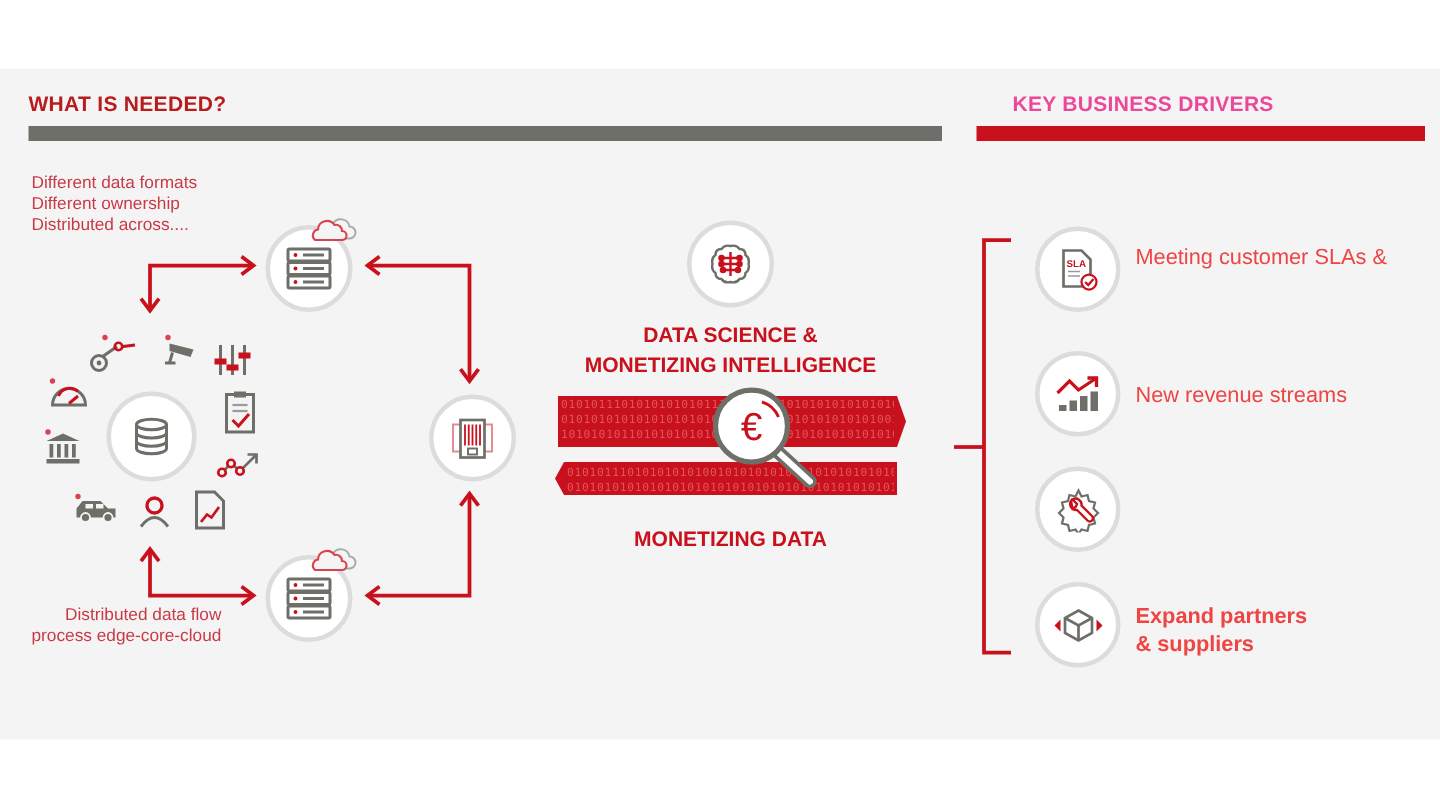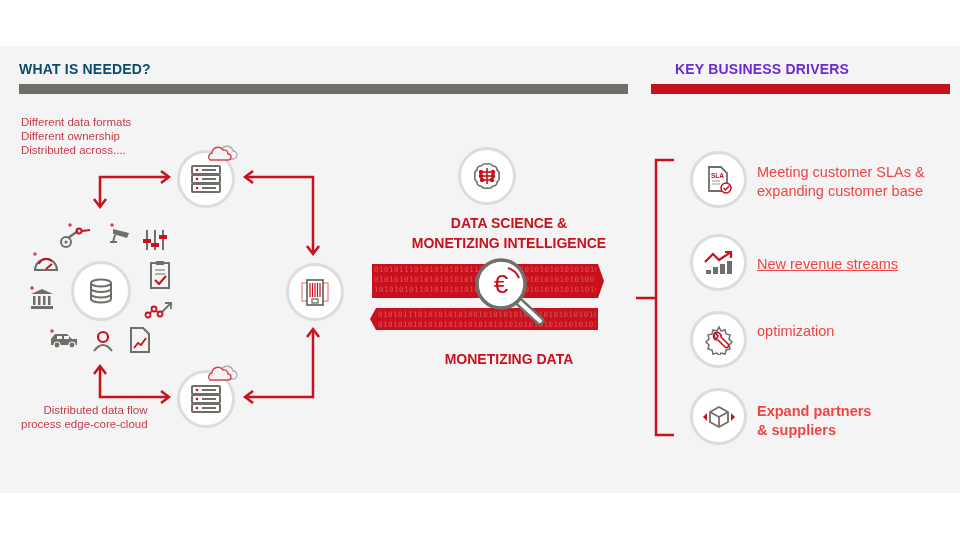--- a/index.html
+++ b/index.html
@@ -1,26 +1,26 @@
 <!DOCTYPE html>
 <html><head>
 <meta charset="utf-8">
 <style>
   html,body{margin:0;padding:0;background:#ffffff;}
   body{width:960px;height:540px;position:relative;overflow:hidden;font-family:"Liberation Sans","DejaVu Sans",sans-serif;}
   .panel{position:absolute;left:0;top:46px;width:960px;height:447px;background:#f4f4f4;}
   .abs{position:absolute;}
   .h-title{font-weight:bold;font-size:14px;letter-spacing:0.2px;}
-  .gray-title{color:#0c4a6e;}
-  .red-title{color:#6d28d9;padding-left:24px;}
+  .gray-title{color:#b91c1c;}
+  .red-title{color:#ec4899;padding-left:24px;}
   .bar-gray{background:#6f6f69;height:10px;}
   .bar-red{background:#c8111c;height:10px;}
   .red-text{color:#c93a46;font-size:11.5px;line-height:14px;}
   .circle{position:absolute;border-radius:50%;background:#ffffff;border:3px solid #dcdcdc;box-sizing:border-box;display:flex;align-items:center;justify-content:center;}
-  .center-title{color:#c8111c;font-weight:bold;font-size:14px;text-align:center;line-height:20px;margin-left:22px;}
+  .center-title{color:#c8111c;font-weight:bold;font-size:14px;text-align:center;line-height:20px;}
   .driver-text{color:#ef4444;font-size:14.5px;line-height:19px;}
   .binary{font-family:"DejaVu Sans Mono",monospace;font-size:7.5px;color:#e0555c;letter-spacing:0.5px;line-height:10px;white-space:nowrap;overflow:hidden;}
   svg{display:block;}
 </style>
 </head>
 <body>
 
 <div class="panel"></div>
 
 <div class="abs h-title gray-title" style="left:19px;top:61px;">WHAT IS NEEDED?</div>
@@ -262,47 +262,45 @@
     <g stroke="#9a9a9a" stroke-width="1">
         <line x1="7" y1="16" x2="15" y2="16"></line>
         <line x1="7" y1="19" x2="15" y2="19"></line>
       </g>
     <circle cx="21" cy="23" r="5" fill="#ffffff" stroke="#c8111c" stroke-width="1.5"></circle>
     <polyline points="18.5,23 20.5,25 24,21" fill="none" stroke="#c8111c" stroke-width="1.5"></polyline>
   </svg>
 </div>
 <div class="abs driver-text" style="left:757px;top:163px;">
   <div>Meeting customer SLAs &amp;</div>
-  <div>expanding customer base</div>
 </div>
 
 <div class="circle" style="left:690px;top:234px;width:57px;height:57px;">
   <svg width="32" height="26" viewBox="0 0 32 26">
     <polyline points="2,12 10,4 16,10 28,2" fill="none" stroke="#c8111c" stroke-width="2.2"></polyline>
     <polyline points="22,2 28,2 28,8" fill="none" stroke="#c8111c" stroke-width="2.2"></polyline>
     <g fill="#6f6f69">
         <rect x="3" y="20" width="5" height="4"></rect>
         <rect x="10" y="17" width="5" height="7"></rect>
         <rect x="17" y="14" width="5" height="10"></rect>
         <rect x="24" y="11" width="5" height="13"></rect>
       </g>
   </svg>
 </div>
-<div class="abs driver-text" style="left:757px;top:255px;text-decoration:underline;">
+<div class="abs driver-text" style="left:757px;top:255px;">
   <div>New revenue streams</div>
 </div>
 
 <div class="circle" style="left:690px;top:311px;width:57px;height:57px;">
   <svg width="30" height="30" viewBox="0 0 30 30">
     <path d="M15 2 l2 4 l4 -1 l1 4 l4 1 l-1 4 l3 3 l-3 3 l1 4 l-4 1 l-1 4 l-4 -1 l-2 3 l-2 -3 l-4 1 l-1 -4 l-4 -1 l1 -4 l-3 -3 l3 -3 l-1 -4 l4 -1 l1 -4 l4 1 z" fill="none" stroke="#6f6f69" stroke-width="1.5"></path>
     <path d="M10 9 a4 4 0 0 0 4 6 l7 7 a2 2 0 0 0 3 -3 l-7 -7 a4 4 0 0 0 -6 -4 l3 3 l-1 2 l-2 1 z" fill="none" stroke="#c8111c" stroke-width="1.6"></path>
   </svg>
 </div>
 <div class="abs driver-text" style="left:757px;top:322px;">
-  <div>optimization</div>
 </div>
 
 <div class="circle" style="left:690px;top:388px;width:57px;height:57px;">
   <svg width="34" height="26" viewBox="0 0 34 26">
     <path d="M17 3 l9 5 v10 l-9 5 l-9 -5 v-10 z" fill="none" stroke="#6f6f69" stroke-width="1.8"></path>
     <polyline points="8,8 17,13 26,8" fill="none" stroke="#6f6f69" stroke-width="1.8"></polyline>
     <line x1="17" y1="13" x2="17" y2="23" stroke="#6f6f69" stroke-width="1.8"></line>
     <path d="M5 9 l-4 4 l4 4 z" fill="#c8111c"></path>
       <path d="M29 9 l4 4 l-4 4 z" fill="#c8111c"></path>
   </svg>

